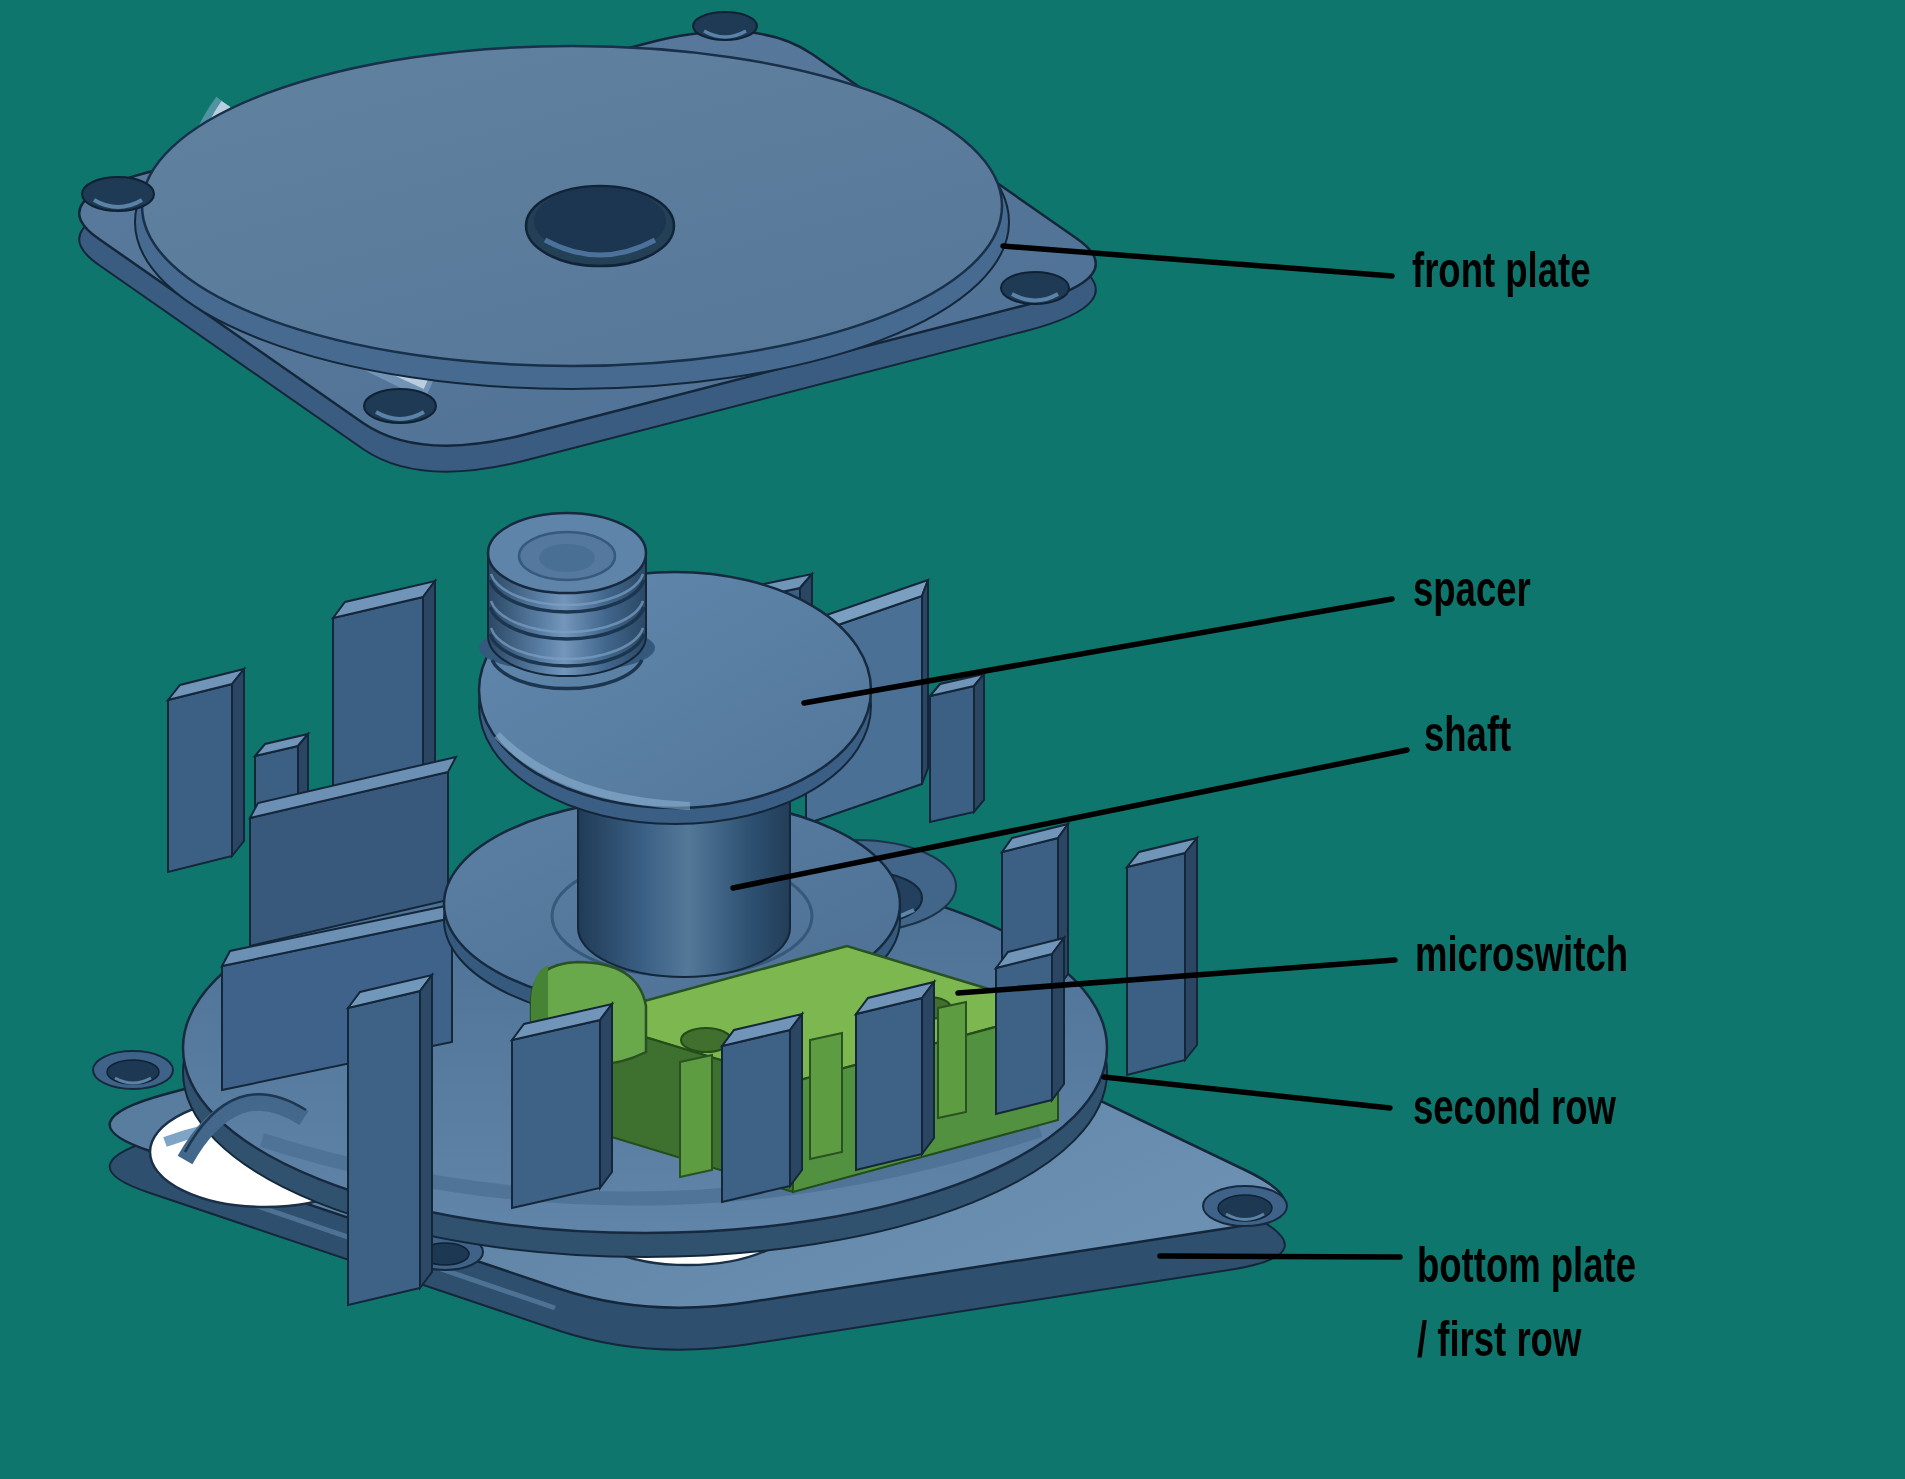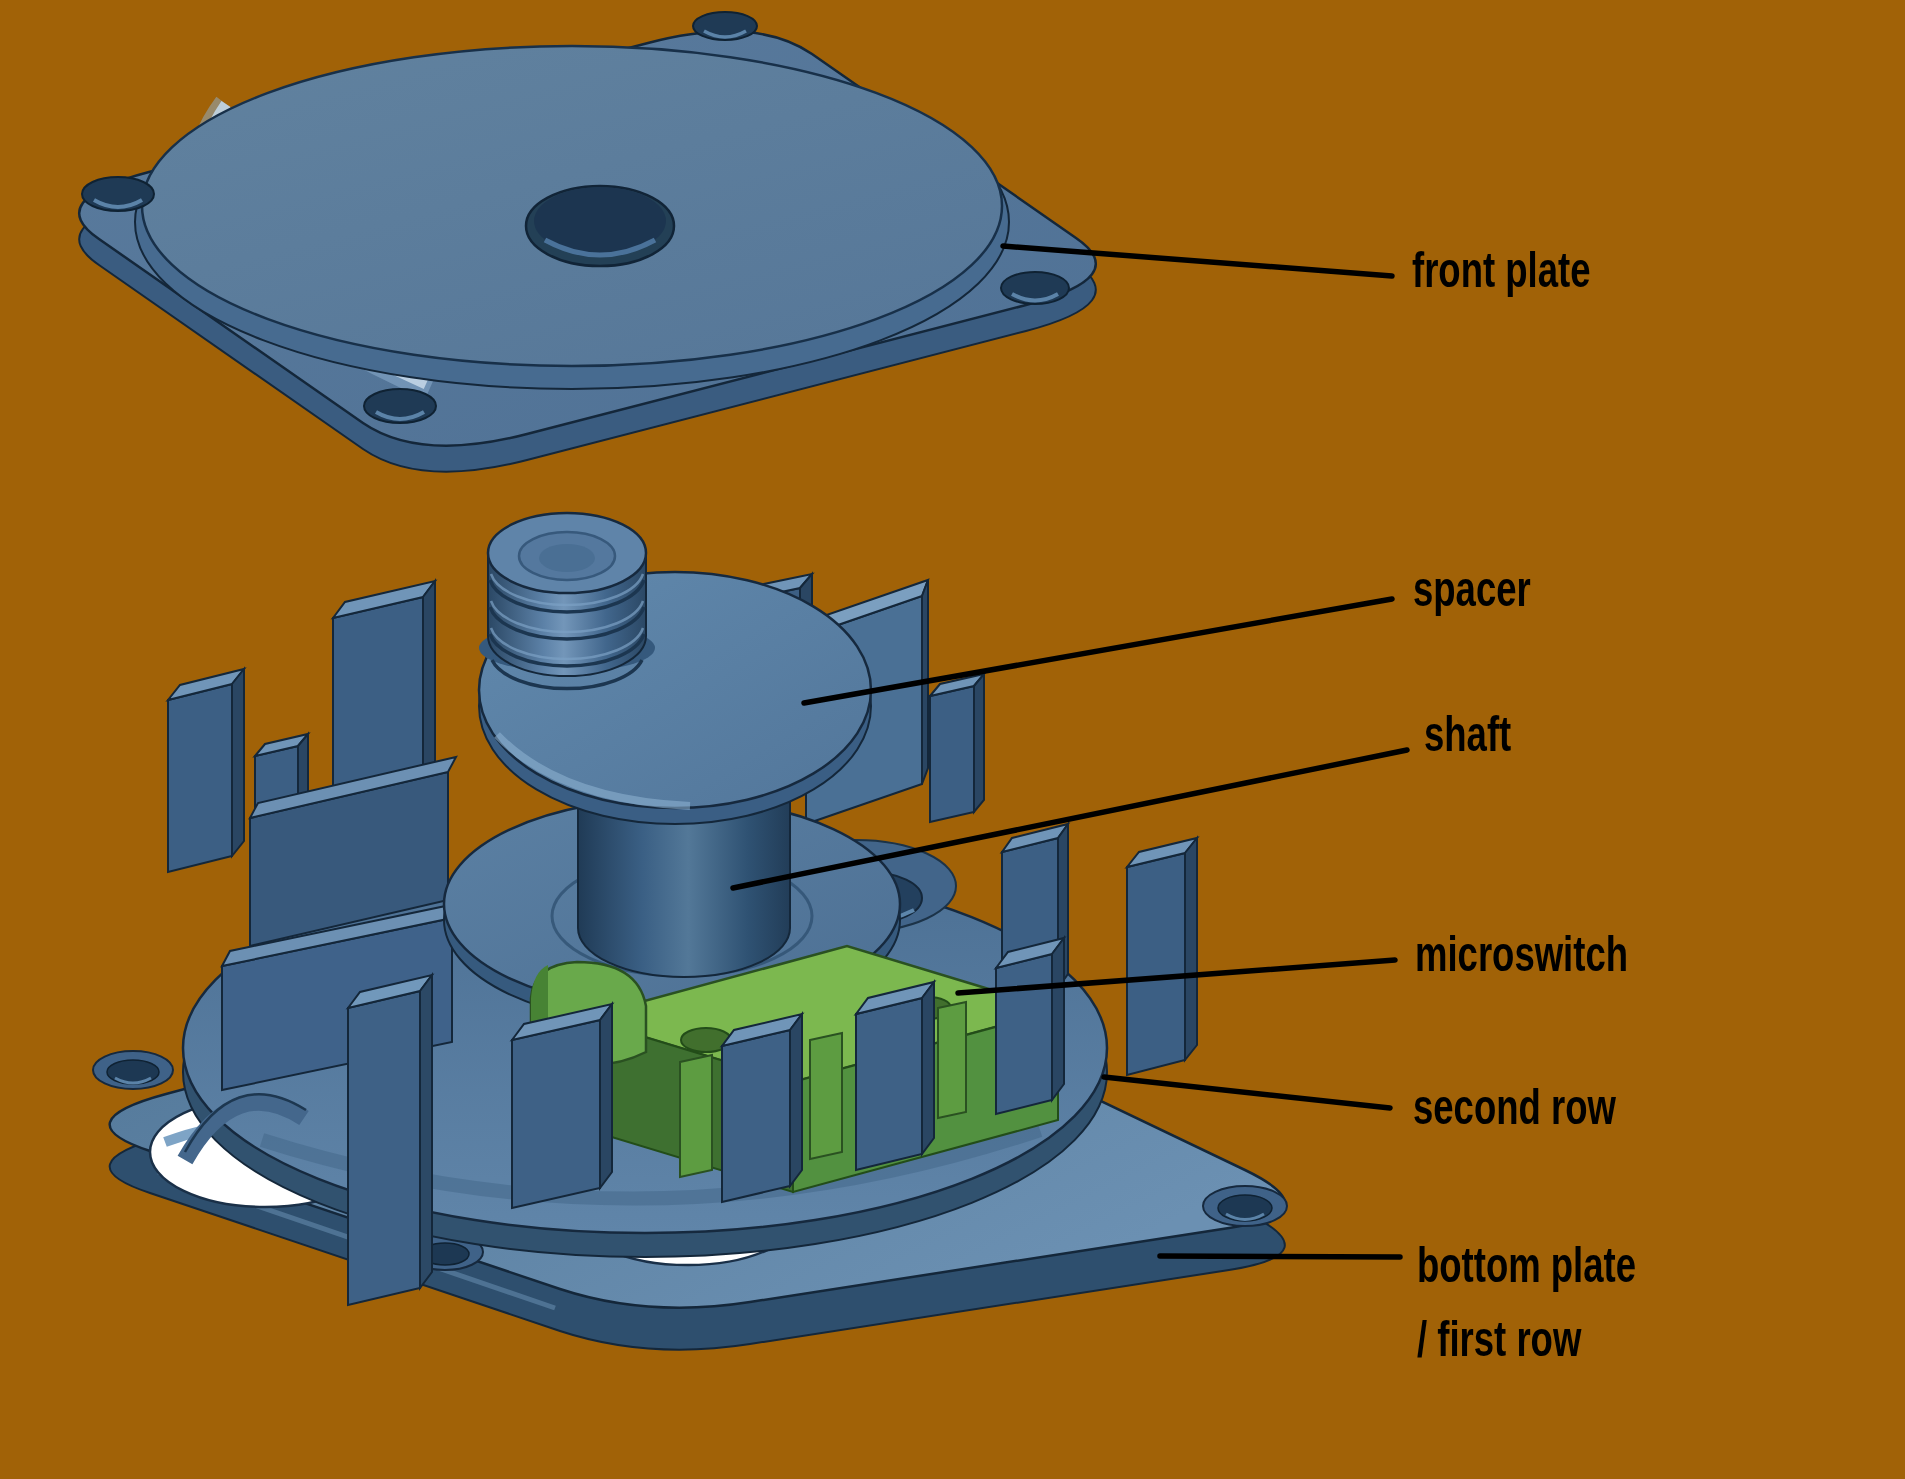--- a/index.html
+++ b/index.html
@@ -1,16 +1,16 @@
 <!DOCTYPE html>
 <html><head>
 <meta charset="utf-8">
 <style>
   html,body{margin:0;padding:0;background:#ffffff;}
-  #stage{position:relative;width:1905px;height:1479px;background:#a16207;overflow:hidden;
+  #stage{position:relative;width:1905px;height:1479px;background:#0f766e;overflow:hidden;
          font-family:"Liberation Sans", sans-serif;}
   #stage svg{position:absolute;left:0;top:0;}
   .lbl{position:absolute;font-weight:bold;font-size:50px;line-height:1.1;color:#000;
        white-space:nowrap;transform:scaleX(0.73);transform-origin:0 0;}
   .lbl2{position:absolute;font-weight:bold;font-size:50px;line-height:74px;color:#000;
        white-space:nowrap;transform:scaleX(0.73);transform-origin:0 0;}
   .lbl2 span{display:block;}
 </style>
 </head>
 <body>

